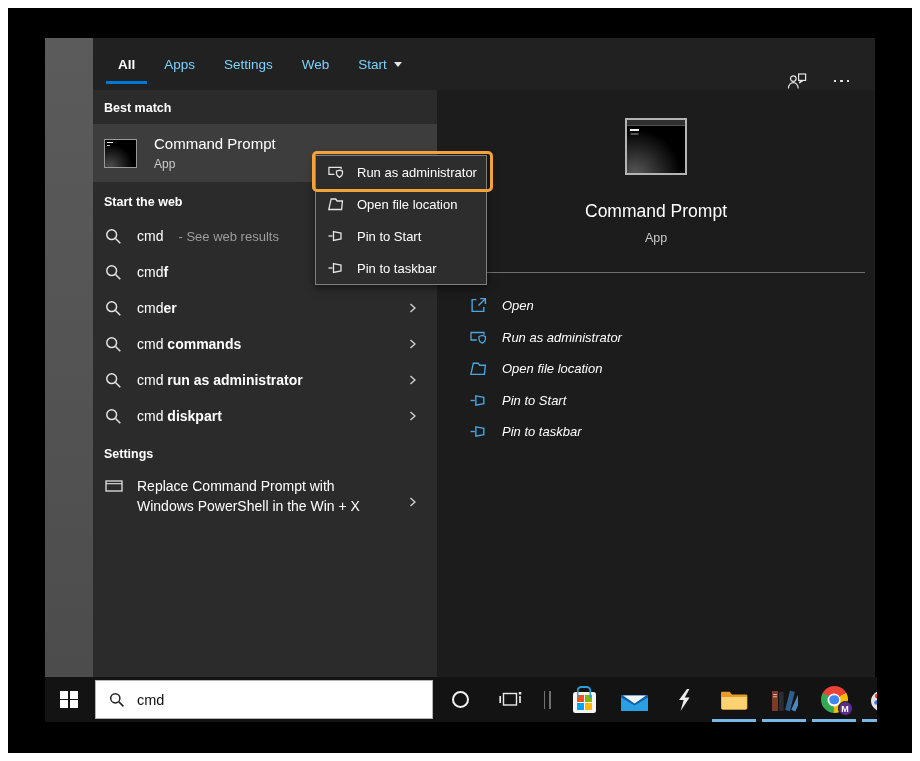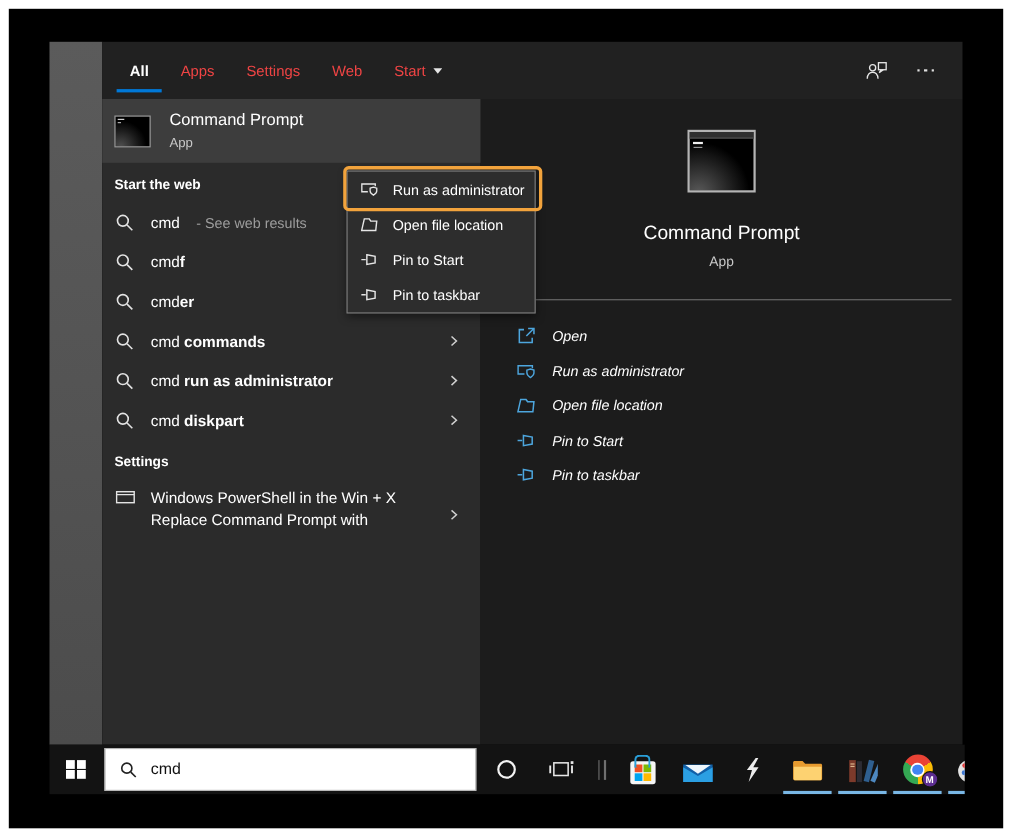--- a/index.html
+++ b/index.html
@@ -12,24 +12,24 @@
   .frame { position:absolute; left:8px; top:8px; width:904px; height:745px; background:#000; overflow:hidden; }
 
   
   .desktop-strip { position:absolute; left:37px; top:30px; width:48px; height:639px;
     background:linear-gradient(180deg,#5b5b5b 0%,#535353 55%,#4c4c4c 100%); }
 
   
   .search-panel { position:absolute; left:85px; top:30px; width:782px; height:639px;
     display:flex; flex-direction:column; }
 
-  .tabbar { height:52px; background:#212121; display:flex; align-items:center;
+  .tabbar { height:52px; background:#212121; display:flex; align-items:flex-end;
     padding:0 26px 0 25px; flex:none; }
   .tab { position:relative; height:100%; display:flex; align-items:center;
-    margin-right:29px; color:#ef4444; font-size:13.5px; cursor:default; }
+    margin-right:29px; color:#7dd3fc; font-size:13.5px; cursor:default; }
   .tab.active { font-weight:bold; color:#fff; }
   .tab-underline { position:absolute; bottom:6px; left:-12px; right:-12px; height:3px; }
   .caret { width:0; height:0; border-left:4.5px solid transparent; border-right:4.5px solid transparent;
     border-top:5px solid #e6e6e6; margin-left:7px; }
   .tabbar-right { margin-left:auto; display:flex; align-items:center; gap:27px; color:#e0e0e0; }
   .dots { display:flex; gap:4px; }
   .dots i { width:2.5px; height:2.5px; background:#e0e0e0; display:block; }
 
   .panel-body { flex:1; display:flex; min-height:0; }
   .results-col { width:344px; background:#2b2b2b; flex:none; }
@@ -164,20 +164,21 @@
         <span class="dots">
             <i></i>
             <i></i>
             <i></i>
           </span>
       </div>
     </div>
 
     <div class="panel-body">
       <div class="results-col">
+        <div class="section-header first">Best match</div>
         <div class="best-match-row">
           <span class="cmd-icon-small"></span>
           <span>
             <div class="best-title">Command Prompt</div>
             <div class="best-sub">App</div>
           </span>
         </div>
 
         <div class="section-header">Start the web</div>
         <div>
@@ -259,22 +260,22 @@
 
         <div class="section-header">Settings</div>
         <div class="settings-row">
           <span class="settings-icon">
             <svg viewBox="0 0 18 13">
                 <rect x="1" y="1.5" width="16" height="10" fill="none" stroke="currentColor" stroke-width="1.3"></rect>
                 <line x1="1" y1="4.2" x2="17" y2="4.2" stroke="currentColor" stroke-width="1.1"></line>
               </svg>
           </span>
           <span>
+            <div>Replace Command Prompt with</div>
             <div>Windows PowerShell in the Win + X</div>
-            <div>Replace Command Prompt with</div>
           </span>
           <span class="chev">
             <svg viewBox="0 0 16 16">
                 <polyline points="5.5,3 11,8 5.5,13" fill="none" stroke="currentColor" stroke-width="1.7"></polyline>
               </svg>
           </span>
         </div>
       </div>
 
       <div class="preview-col">

